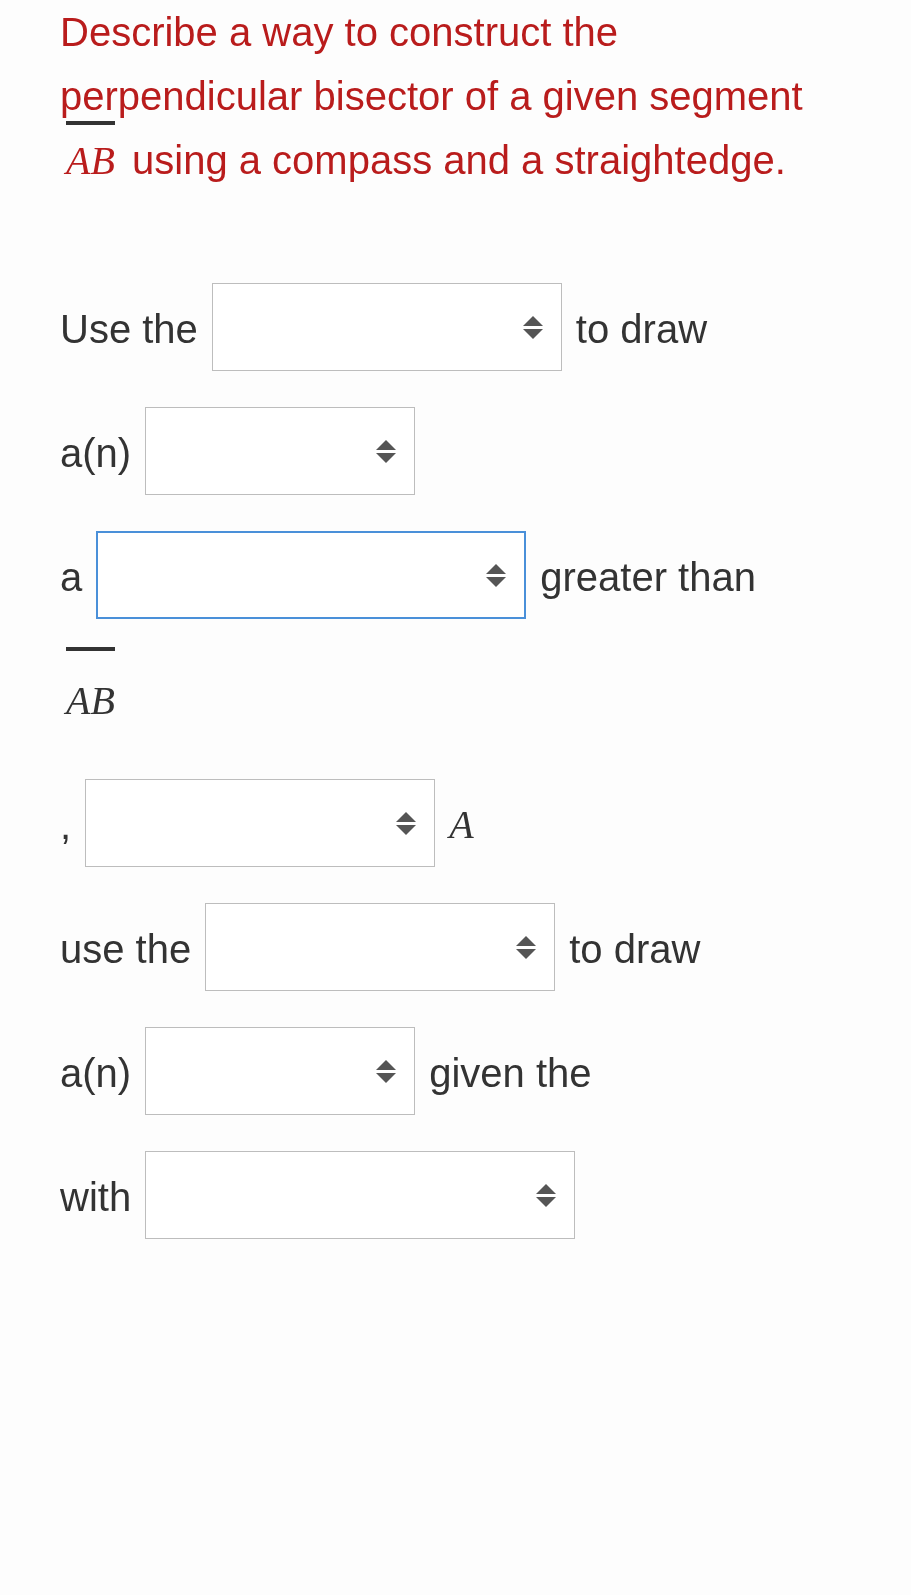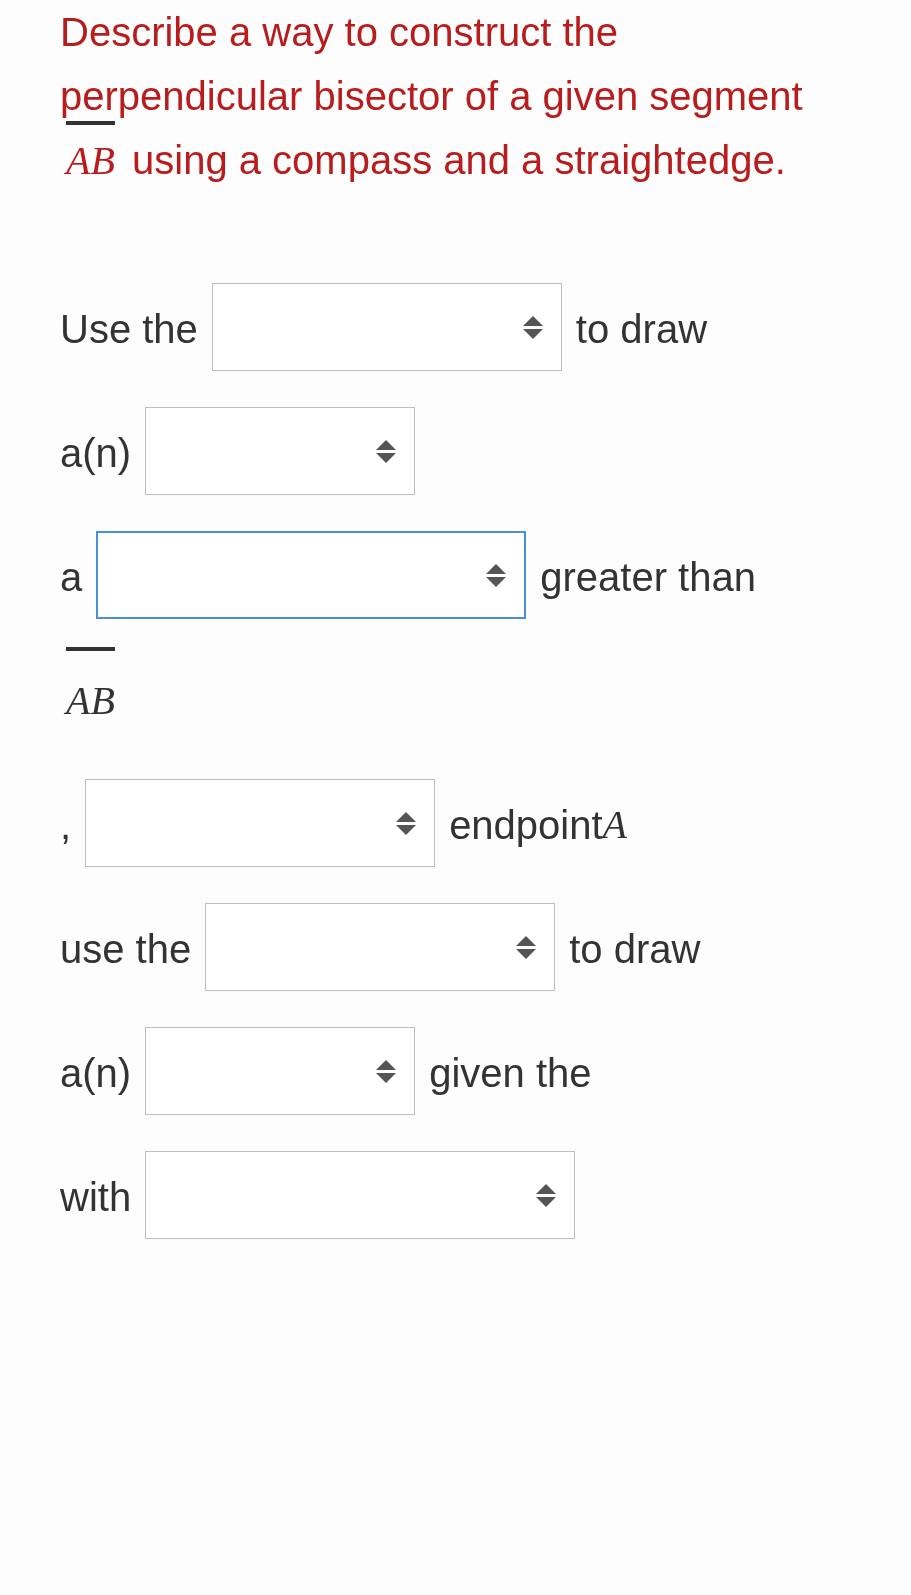--- a/index.html
+++ b/index.html
@@ -156,21 +156,20 @@
 
   <div class="row">
     <span class="text-segment">,</span>
     <span class="select-wrapper medium">
       <span class="select-content"></span>
       <span class="chevron-icon">
         <span class="chevron-up"></span>
         <span class="chevron-down"></span>
       </span>
     </span>
-    <span class="text-segment">endpoint </span>
     <span class="math-a">A</span>
   </div>
 
   <div class="row">
     <span class="text-segment">use the</span>
     <span class="select-wrapper medium">
       <span class="select-content"></span>
       <span class="chevron-icon">
         <span class="chevron-up"></span>
         <span class="chevron-down"></span>

